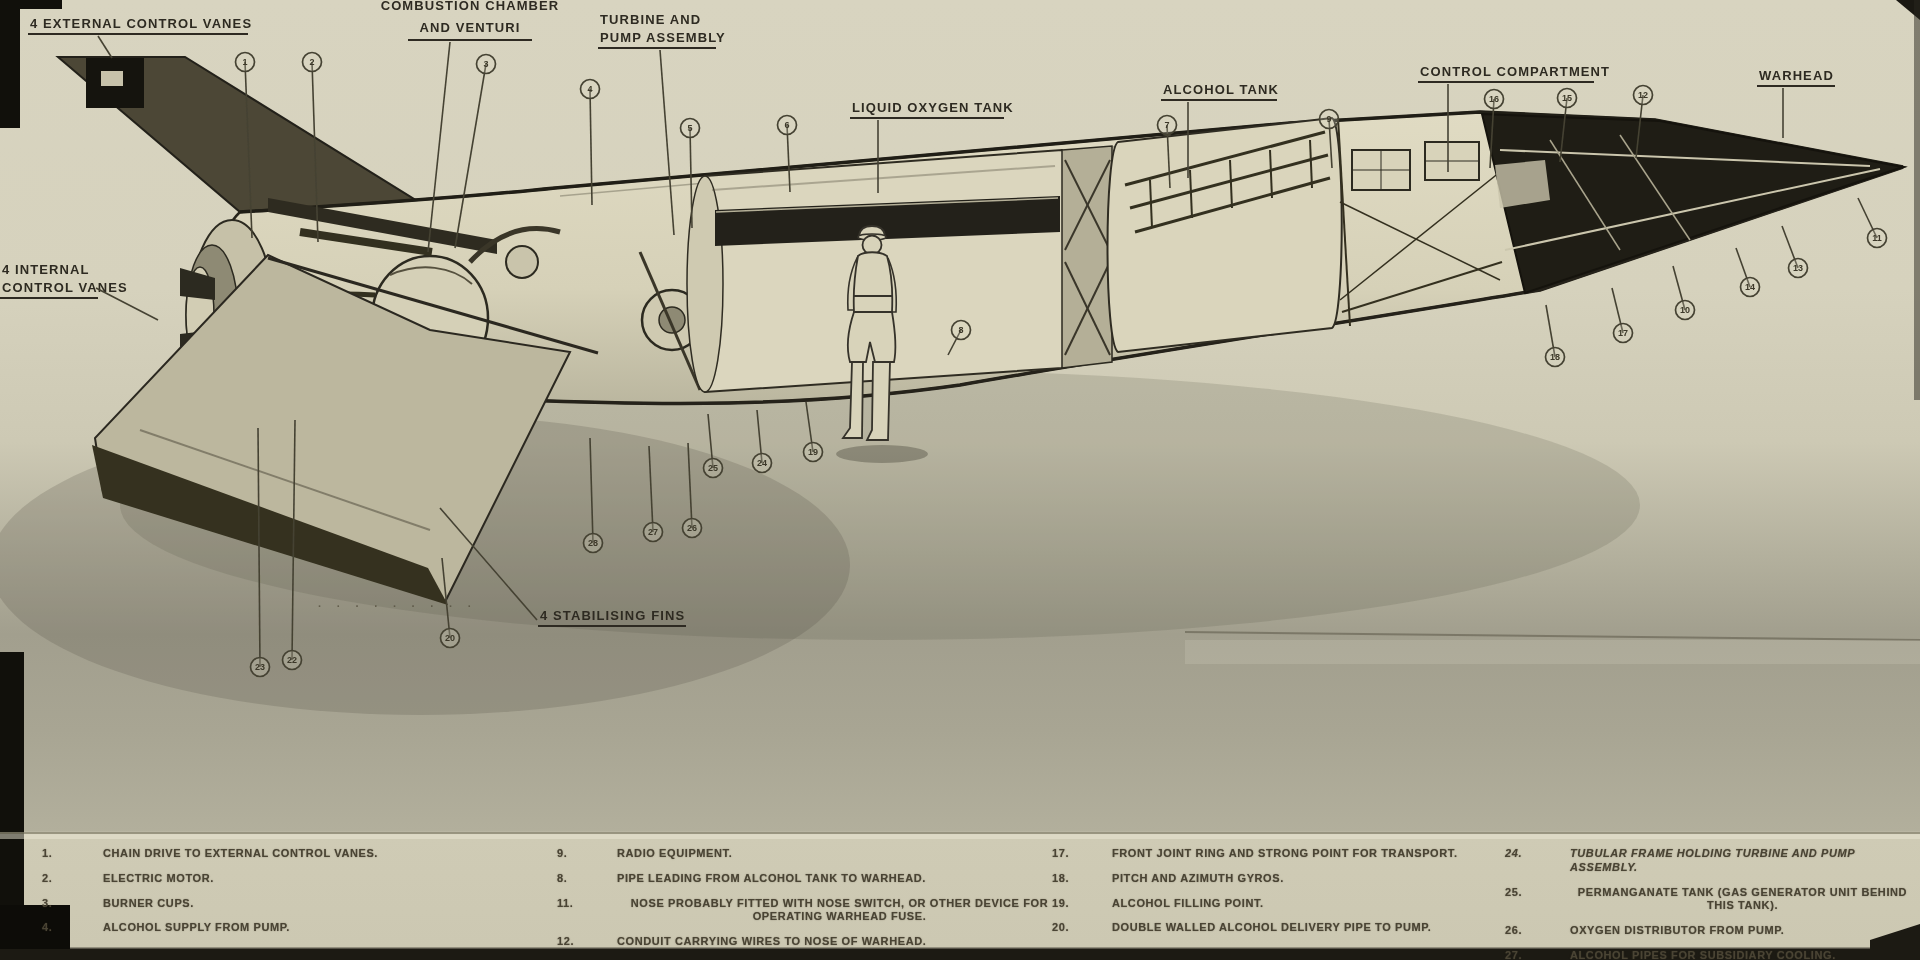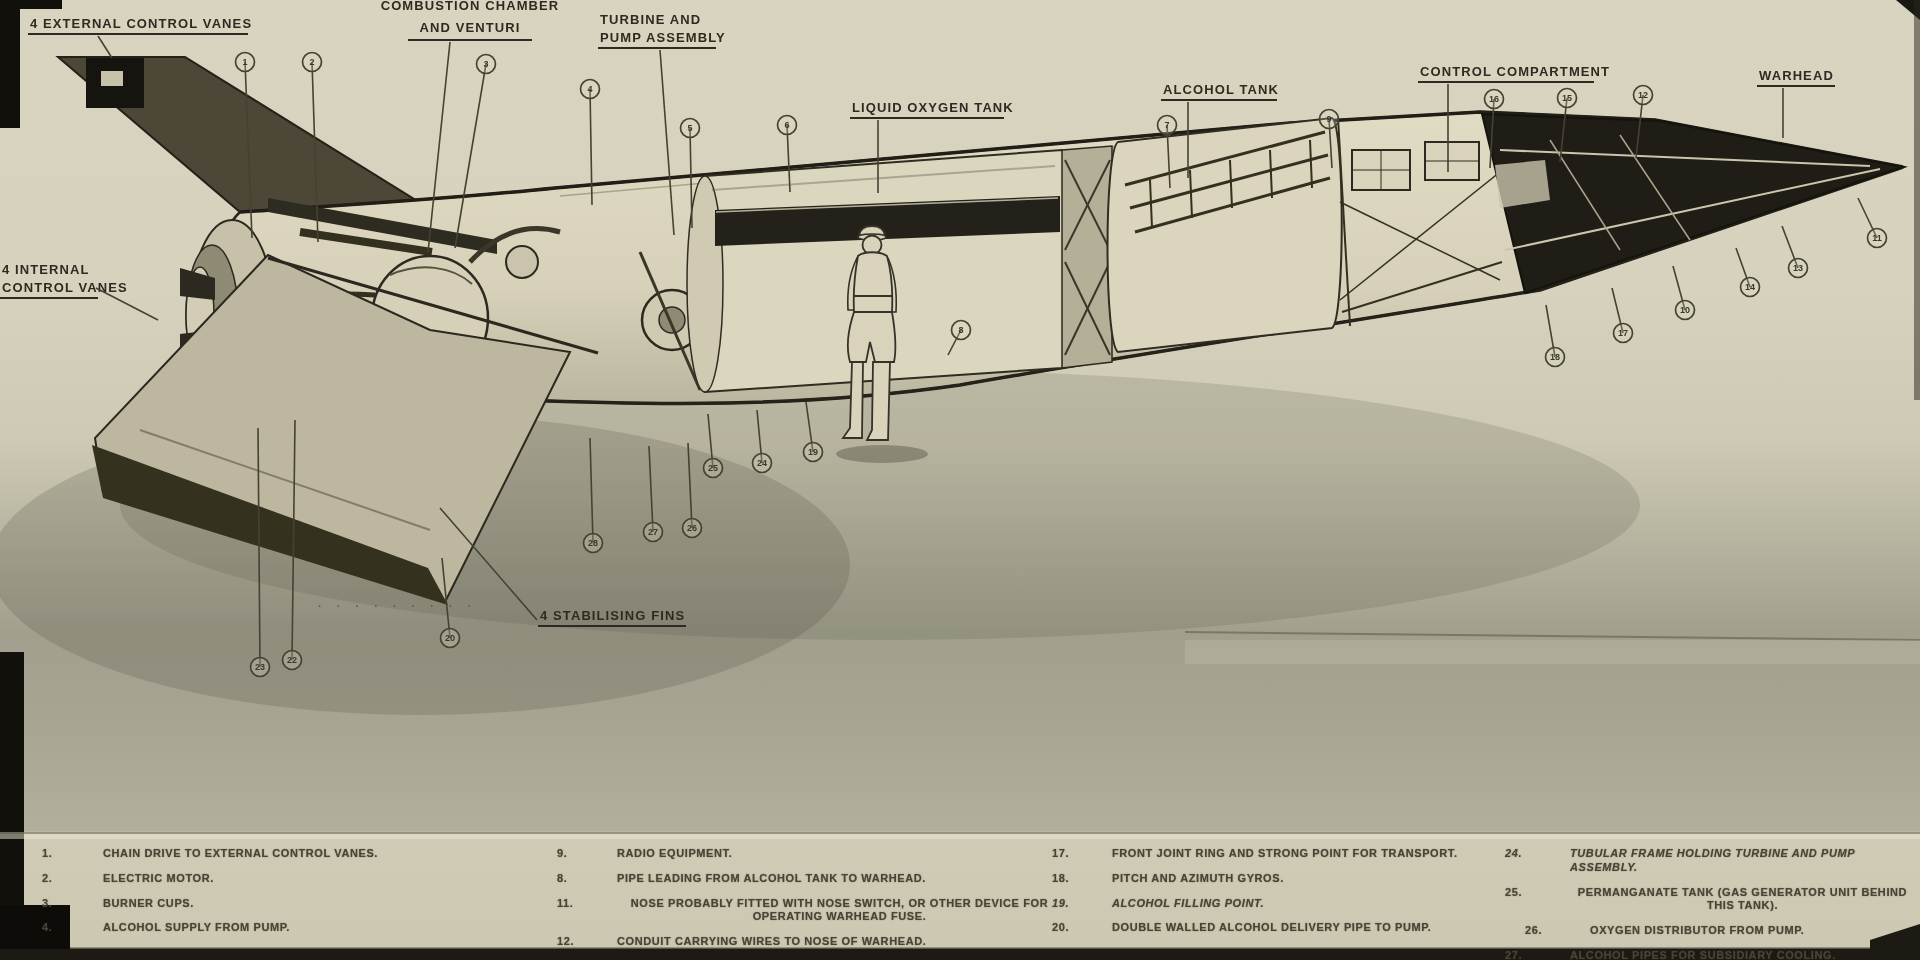--- a/index.html
+++ b/index.html
@@ -372,24 +372,24 @@
       </div>
       <div class="legend-col" style="left: 557px; width: 505px;">
         <div class="legend-item" style="padding-left: 60px;"><span class="legend-num">9.</span><span>RADIO EQUIPMENT.</span></div>
         <div class="legend-item" style="padding-left: 60px;"><span class="legend-num">8.</span><span>PIPE LEADING FROM ALCOHOL TANK TO WARHEAD.</span></div>
         <div class="legend-item" style="padding-left: 60px; text-align: center;"><span class="legend-num">11.</span><span>NOSE PROBABLY FITTED WITH NOSE SWITCH, OR OTHER DEVICE FOR OPERATING WARHEAD FUSE.</span></div>
         <div class="legend-item" style="padding-left: 60px;"><span class="legend-num">12.</span><span>CONDUIT CARRYING WIRES TO NOSE OF WARHEAD.</span></div>
       </div>
       <div class="legend-col" style="left: 1052px; width: 435px;">
         <div class="legend-item" style="padding-left: 60px;"><span class="legend-num">17.</span><span>FRONT JOINT RING AND STRONG POINT FOR TRANSPORT.</span></div>
         <div class="legend-item" style="padding-left: 60px;"><span class="legend-num">18.</span><span>PITCH AND AZIMUTH GYROS.</span></div>
-        <div class="legend-item" style="padding-left: 60px; font-style: italic;"><span class="legend-num">19.</span><span>ALCOHOL FILLING POINT.</span></div>
+        <div class="legend-item" style="padding-left: 60px;"><span class="legend-num">19.</span><span>ALCOHOL FILLING POINT.</span></div>
         <div class="legend-item" style="padding-left: 60px;"><span class="legend-num">20.</span><span>DOUBLE WALLED ALCOHOL DELIVERY PIPE TO PUMP.</span></div>
       </div>
       <div class="legend-col" style="left: 1505px; width: 410px;">
         <div class="legend-item" style="padding-left: 65px; font-style: italic;"><span class="legend-num">24.</span><span>TUBULAR FRAME HOLDING TURBINE AND PUMP ASSEMBLY.</span></div>
         <div class="legend-item" style="padding-left: 65px; text-align: center;"><span class="legend-num">25.</span><span>PERMANGANATE TANK (GAS GENERATOR UNIT BEHIND THIS TANK).</span></div>
-        <div class="legend-item" style="padding-left: 65px; margin-left: 20px;"><span class="legend-num">26.</span><span>OXYGEN DISTRIBUTOR FROM PUMP.</span></div>
+        <div class="legend-item" style="padding-left: 65px;"><span class="legend-num">26.</span><span>OXYGEN DISTRIBUTOR FROM PUMP.</span></div>
         <div class="legend-item" style="padding-left: 65px;"><span class="legend-num">27.</span><span>ALCOHOL PIPES FOR SUBSIDIARY COOLING.</span></div>
       </div>
     </div>
 
 </div>
 
 </body></html>

